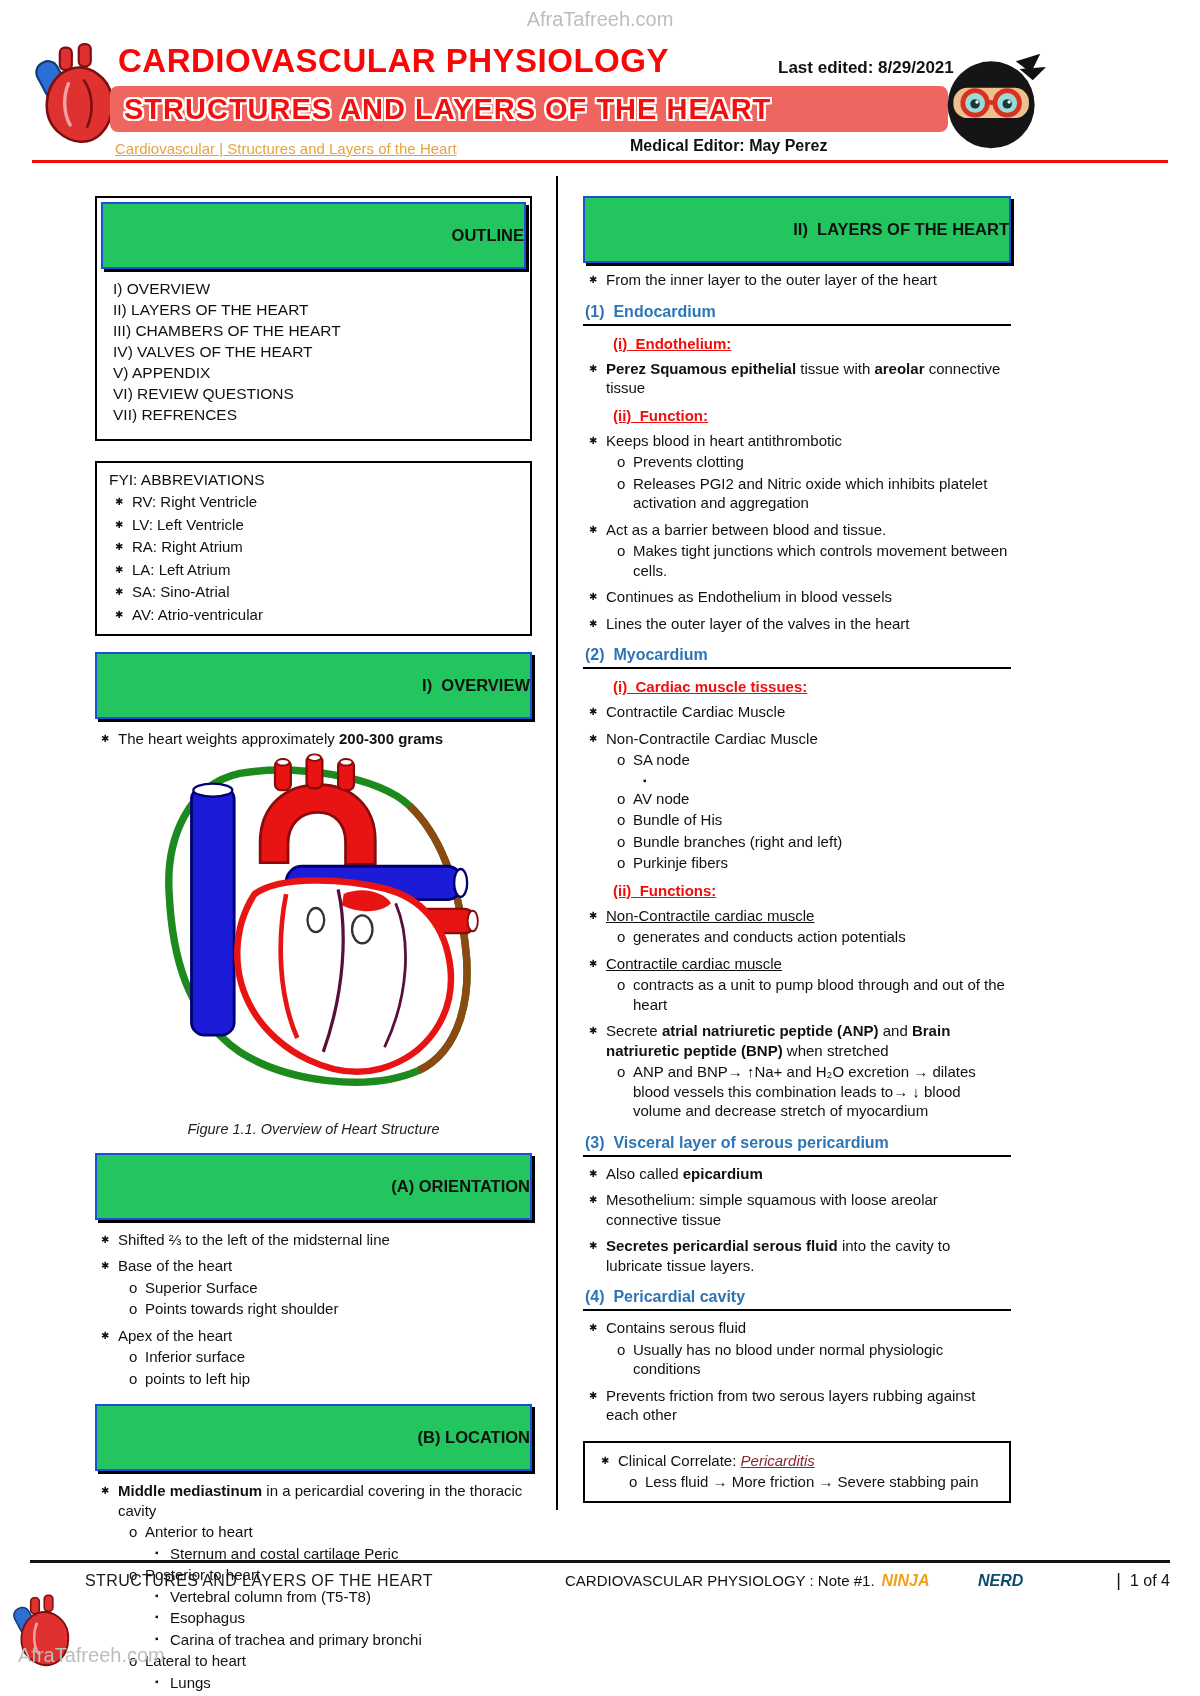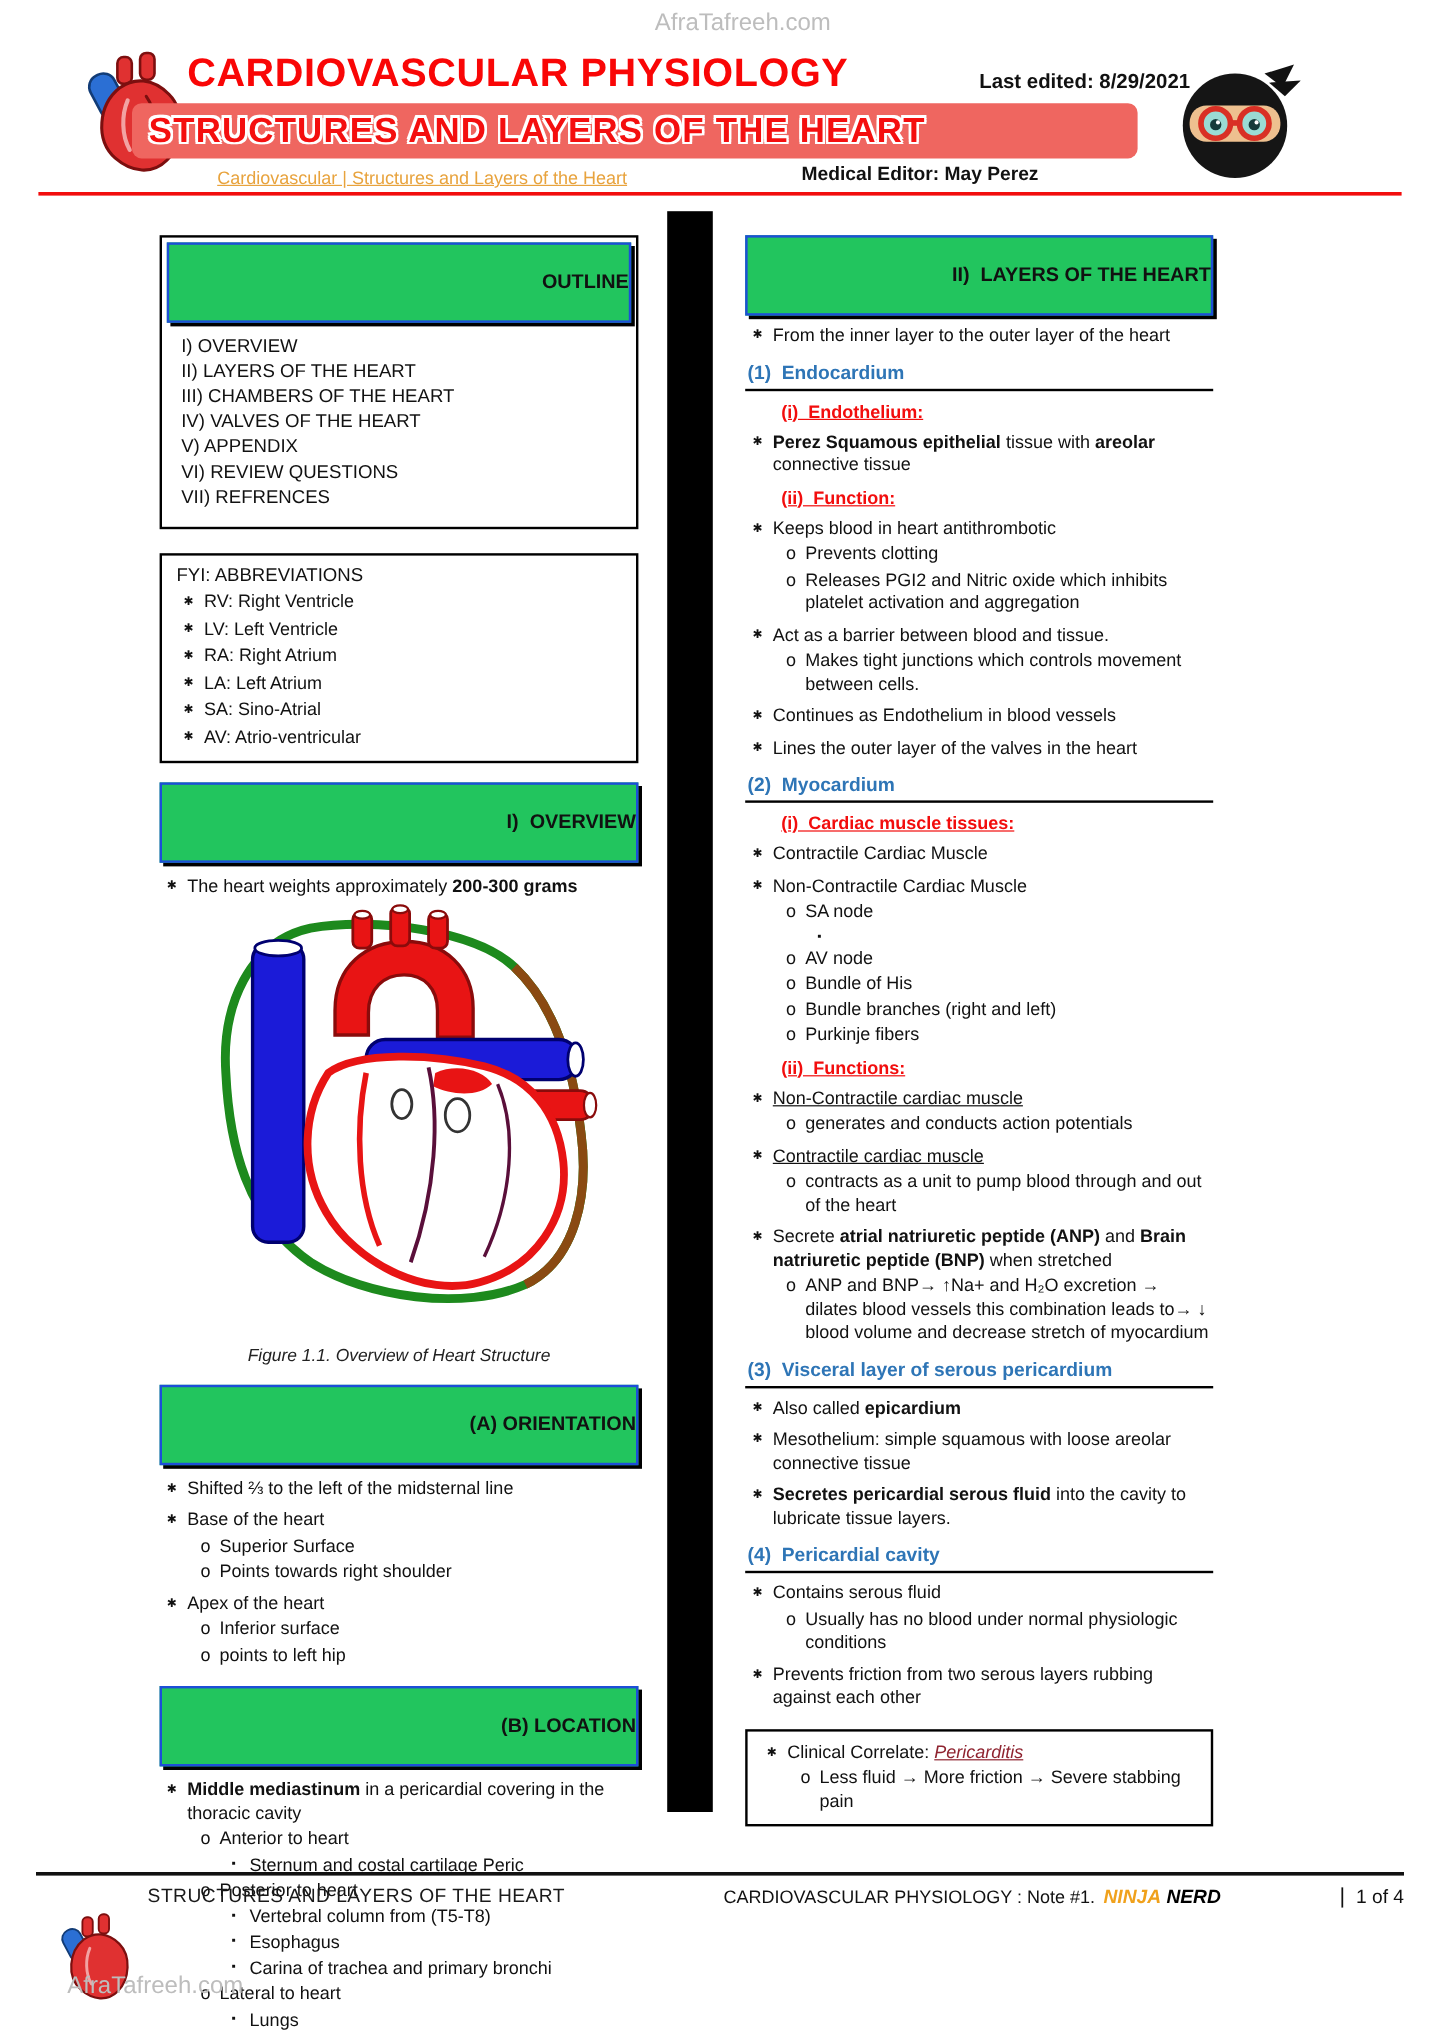--- a/index.html
+++ b/index.html
@@ -1,18 +1,18 @@
 <!DOCTYPE html>
 <html><head>
 <meta charset="utf-8">
 <style>
   * { margin:0; padding:0; box-sizing:border-box; }
   html,body { width:1200px; height:1696px; }
   body { position:relative; background:#fff; font-family:"Liberation Sans", sans-serif; color:#111; overflow:hidden; }
-  .abs { position:absolute;padding-left:38px; }
+  .abs { position:absolute; }
   .watermark { color:#bdbdbd; font-size:20px; }
   .page-title { color:#f90606; font-size:33px; font-weight:800; letter-spacing:.5px; }
   .banner { background:#ef6660; border-radius:8px; display:flex; align-items:center; padding:0 14px; }
   .banner-text { font-size:29px; font-weight:800; color:#f40f0f; letter-spacing:1px;
     text-shadow:-2px -2px 0 #fff,2px -2px 0 #fff,-2px 2px 0 #fff,2px 2px 0 #fff,0 -2px 0 #fff,0 2px 0 #fff,-2px 0 0 #fff,2px 0 0 #fff; }
   .breadcrumb { color:#e8a33d; font-size:15px; text-decoration:underline; }
   .editor { font-size:16px; font-weight:700; }
   .lastedit { font-size:17px; font-weight:700; }
   .redrule { background:#f20d0d; }
 
@@ -44,21 +44,21 @@
   .lv2 > .marker { width:15px; font-size:10px; padding-top:2px; }
   .ltext { flex:1; }
   .tight .lv0 { margin-top:3px; }
 
   .b { font-weight:700; } .u { text-decoration:underline; } .i { font-style:italic; }
   .mar { color:#8f2430; }
 
   .divider { background:#000; }
   .footer-left { font-size:16px; letter-spacing:.4px; color:#1a1a1a; }
   .brand1 { color:#f0a11c; font-weight:800; font-style:italic; }
-  .brand2 { color:#000000; font-weight:800; font-style:italic; }
+  .brand2 { color:#0c4a6e; font-weight:800; font-style:italic;margin-left:44px; }
 </style>
 </head>
 <body>
 
 <div class="abs watermark" style="left:0;right:0;top:8px;text-align:center;">AfraTafreeh.com</div>
 
 <div class="abs" style="left:34px;top:40px;">
   <svg viewBox="0 0 100 120" width="86" height="108">
     <rect x="30" y="6" width="14" height="26" rx="6" fill="#e03131" stroke="#7c0f0f" stroke-width="2.5"></rect>
     <rect x="52" y="2" width="14" height="26" rx="6" fill="#e03131" stroke="#7c0f0f" stroke-width="2.5"></rect>
@@ -87,21 +87,21 @@
     <circle cx="35" cy="56" r="13" fill="#9adbd4" stroke="#d93025" stroke-width="5"></circle>
     <circle cx="69" cy="56" r="13" fill="#9adbd4" stroke="#d93025" stroke-width="5"></circle>
     <rect x="46" y="53" width="12" height="5" fill="#d93025"></rect>
     <circle cx="35" cy="57" r="5" fill="#163a3a"></circle>
     <circle cx="69" cy="57" r="5" fill="#163a3a"></circle>
     <circle cx="37" cy="55" r="1.8" fill="#fff"></circle>
     <circle cx="71" cy="55" r="1.8" fill="#fff"></circle>
   </svg>
 </div>
 
-<a class="abs breadcrumb" href="#" style="left:115px;top:140px;margin-left:28px;">Cardiovascular | Structures and Layers of the Heart</a>
+<a class="abs breadcrumb" href="#" style="left:115px;top:140px;">Cardiovascular | Structures and Layers of the Heart</a>
 <div class="abs editor" style="left:630px;top:137px;">Medical Editor: May Perez</div>
 <div class="abs redrule" style="left:32px;top:160px;width:1136px;height:3px;"></div>
 
 <div class="abs divider" style="left:556px;top:176px;width:2px;height:1334px;"></div>
 
 <div class="abs" style="left:95px;top:196px;width:437px;">
 
   <div class="box">
     <div class="bar">
       <span>OUTLINE</span>

